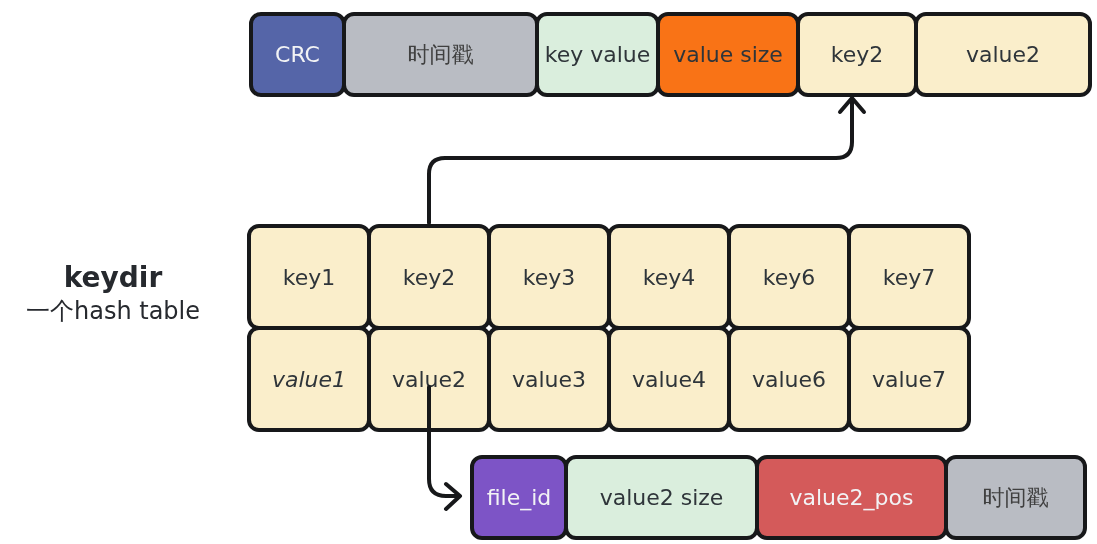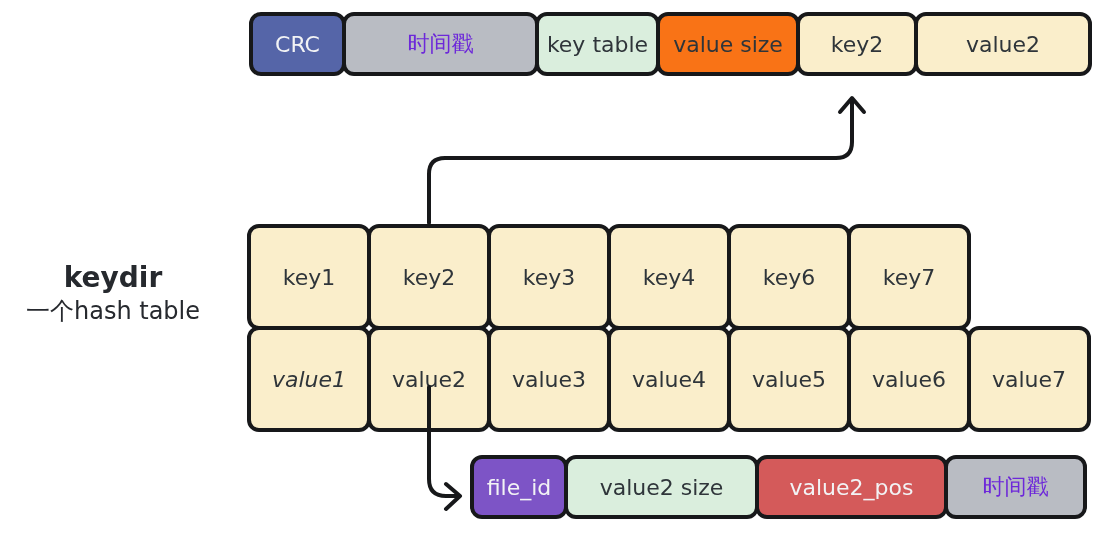--- a/index.html
+++ b/index.html
@@ -6,53 +6,53 @@
   .canvas{
     position:relative;
     width:1097px;height:544px;
     background:#ffffff;
     font-family:"DejaVu Sans","Liberation Sans",sans-serif;
     overflow:hidden;
   }
   .record-row{position:absolute;display:flex;}
   .cell{
     box-sizing:border-box;
-    height:64px;
+    height:85px;
     border:4px solid #17181a;
     border-radius:12px;
     display:flex;align-items:center;justify-content:center;
     font-size:22px;
     white-space:nowrap;
     background:#fff;
   }
   .cell + .cell{margin-left:-4px;}
   .txt-dark{color:#2f353a;}
   .txt-light{color:#f2f3f5;}
-  .txt-dim{color:#6d28d9;}
+  .txt-dim{color:#404040;}
   .keydir-table{position:absolute;left:247px;top:224px;}
   .keydir-row{display:flex;}
   .keydir-row.second{margin-top:-4px;}
   .kcell{width:124px;height:106px;}
   .label-block{
     position:absolute;left:8px;top:262px;width:210px;
     text-align:center;color:#26292e;
   }
   .label-title{font-weight:bold;font-size:28px;line-height:32px;}
   .label-sub{font-size:24px;line-height:34px;}
   svg.arrows{position:absolute;left:0;top:0;pointer-events:none;}
 </style>
 </head>
 <body>
 
 <div class="canvas">
 
   <div class="record-row" style="left:249px;top:12px;">
     <div class="cell txt-light" style="width: 97px; background: rgb(85, 101, 168);">CRC</div>
     <div class="cell txt-dim" style="width: 197px; background: rgb(185, 188, 195);">时间戳</div>
-    <div class="cell txt-dark" style="width: 125px; background: rgb(218, 238, 221);">key table</div>
+    <div class="cell txt-dark" style="width: 125px; background: rgb(218, 238, 221);">key value</div>
     <div class="cell txt-dark" style="width: 144px; background: #f97316;">value size</div>
     <div class="cell txt-dark" style="width: 122px; background: rgb(250, 238, 203);">key2</div>
     <div class="cell txt-dark" style="width: 178px; background: rgb(250, 238, 203);">value2</div>
   </div>
 
   <div class="label-block">
     <div class="label-title">keydir</div>
     <div class="label-sub">一个hash table</div>
   </div>
 
@@ -63,21 +63,20 @@
       <div class="cell kcell txt-dark" style="background: rgb(250, 238, 203);">key3</div>
       <div class="cell kcell txt-dark" style="background: rgb(250, 238, 203);">key4</div>
       <div class="cell kcell txt-dark" style="background: rgb(250, 238, 203);">key6</div>
       <div class="cell kcell txt-dark" style="background: rgb(250, 238, 203);">key7</div>
     </div>
     <div class="keydir-row second">
       <div class="cell kcell txt-dark" style="background: rgb(250, 238, 203); font-style: italic;">value1</div>
       <div class="cell kcell txt-dark" style="background: rgb(250, 238, 203);">value2</div>
       <div class="cell kcell txt-dark" style="background: rgb(250, 238, 203);">value3</div>
       <div class="cell kcell txt-dark" style="background: rgb(250, 238, 203);">value4</div>
-      <div class="cell kcell txt-dark" style="background: rgb(250, 238, 203);">value5</div>
       <div class="cell kcell txt-dark" style="background: rgb(250, 238, 203);">value6</div>
       <div class="cell kcell txt-dark" style="background: rgb(250, 238, 203);">value7</div>
     </div>
   </div>
 
   <div class="record-row" style="left:470px;top:455px;">
     <div class="cell txt-light" style="width: 98px; background: rgb(125, 84, 198);">file_id</div>
     <div class="cell txt-dark" style="width: 195px; background: rgb(218, 238, 221);">value2 size</div>
     <div class="cell txt-light" style="width: 193px; background: rgb(212, 90, 90);">value2_pos</div>
     <div class="cell txt-dim" style="width: 143px; background: rgb(185, 188, 195);">时间戳</div>

